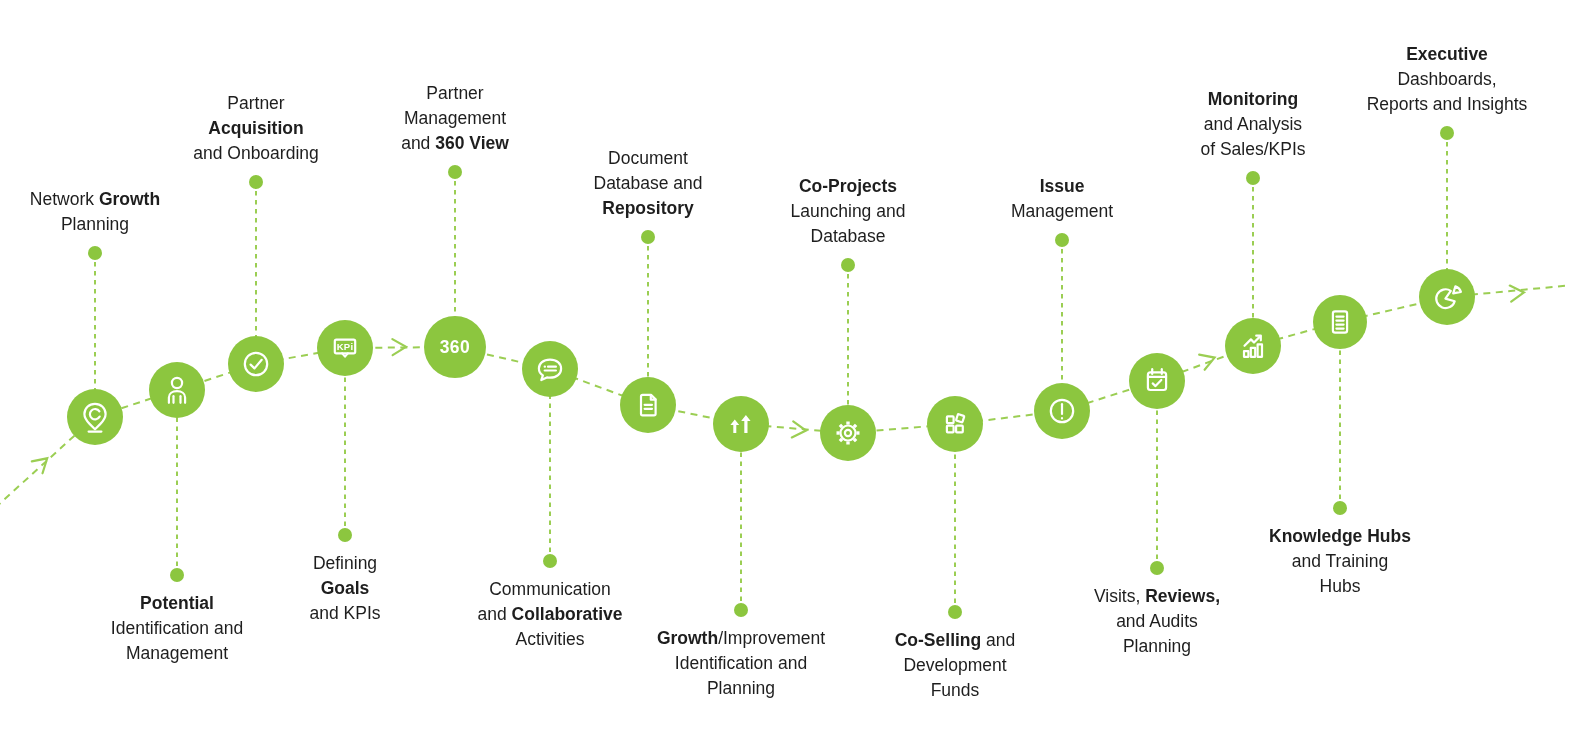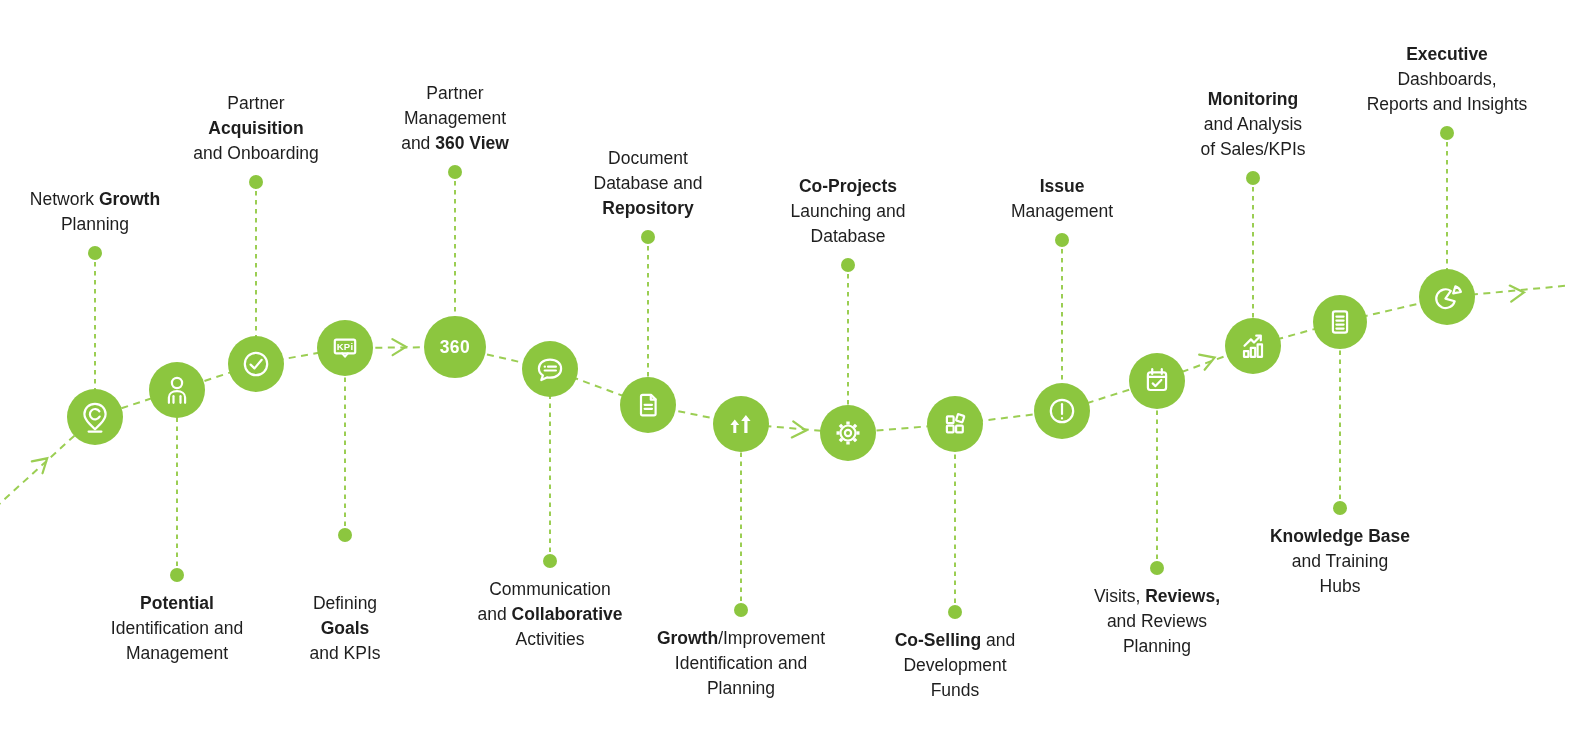--- a/index.html
+++ b/index.html
@@ -235,21 +235,21 @@
       <div class="label below" style="left: 177px; top: 591px;">
         <div class="line"><span class="seg bold">Potential</span></div>
         <div class="line"><span class="seg">Identification and</span></div>
         <div class="line"><span class="seg">Management</span></div>
       </div>
       <div class="label above" style="left: 256px; top: 166px;">
         <div class="line"><span class="seg">Partner</span></div>
         <div class="line"><span class="seg bold">Acquisition</span></div>
         <div class="line"><span class="seg">and Onboarding</span></div>
       </div>
-      <div class="label below" style="left: 345px; top: 551px; margin-top: 40px;">
+      <div class="label below" style="left: 345px; top: 551px;">
         <div class="line"><span class="seg">Defining</span></div>
         <div class="line"><span class="seg bold">Goals</span></div>
         <div class="line"><span class="seg">and KPIs</span></div>
       </div>
       <div class="label above" style="left: 455px; top: 156px;">
         <div class="line"><span class="seg">Partner</span></div>
         <div class="line"><span class="seg">Management</span></div>
         <div class="line"><span class="seg">and </span><span class="seg bold">360 View</span></div>
       </div>
       <div class="label below" style="left: 550px; top: 577px;">
@@ -276,30 +276,30 @@
         <div class="line"><span class="seg bold">Co-Selling</span><span class="seg"> and</span></div>
         <div class="line"><span class="seg">Development</span></div>
         <div class="line"><span class="seg">Funds</span></div>
       </div>
       <div class="label above" style="left: 1062px; top: 224px; text-align: center;">
         <div class="line"><span class="seg bold">Issue</span></div>
         <div class="line"><span class="seg">Management</span></div>
       </div>
       <div class="label below" style="left: 1157px; top: 584px;">
         <div class="line"><span class="seg">Visits, </span><span class="seg bold">Reviews,</span></div>
-        <div class="line"><span class="seg">and Reviews</span></div>
+        <div class="line"><span class="seg">and Audits</span></div>
         <div class="line"><span class="seg">Planning</span></div>
       </div>
       <div class="label above" style="left: 1253px; top: 162px;">
         <div class="line"><span class="seg bold">Monitoring</span></div>
         <div class="line"><span class="seg">and Analysis</span></div>
         <div class="line"><span class="seg">of Sales/KPIs</span></div>
       </div>
       <div class="label below" style="left: 1340px; top: 524px;">
-        <div class="line"><span class="seg bold">Knowledge Base</span></div>
+        <div class="line"><span class="seg bold">Knowledge Hubs</span></div>
         <div class="line"><span class="seg">and Training</span></div>
         <div class="line"><span class="seg">Hubs</span></div>
       </div>
       <div class="label above" style="left: 1447px; top: 117px;">
         <div class="line"><span class="seg bold">Executive</span></div>
         <div class="line"><span class="seg">Dashboards,</span></div>
         <div class="line"><span class="seg">Reports and Insights</span></div>
       </div>
     </div>
 </div>

